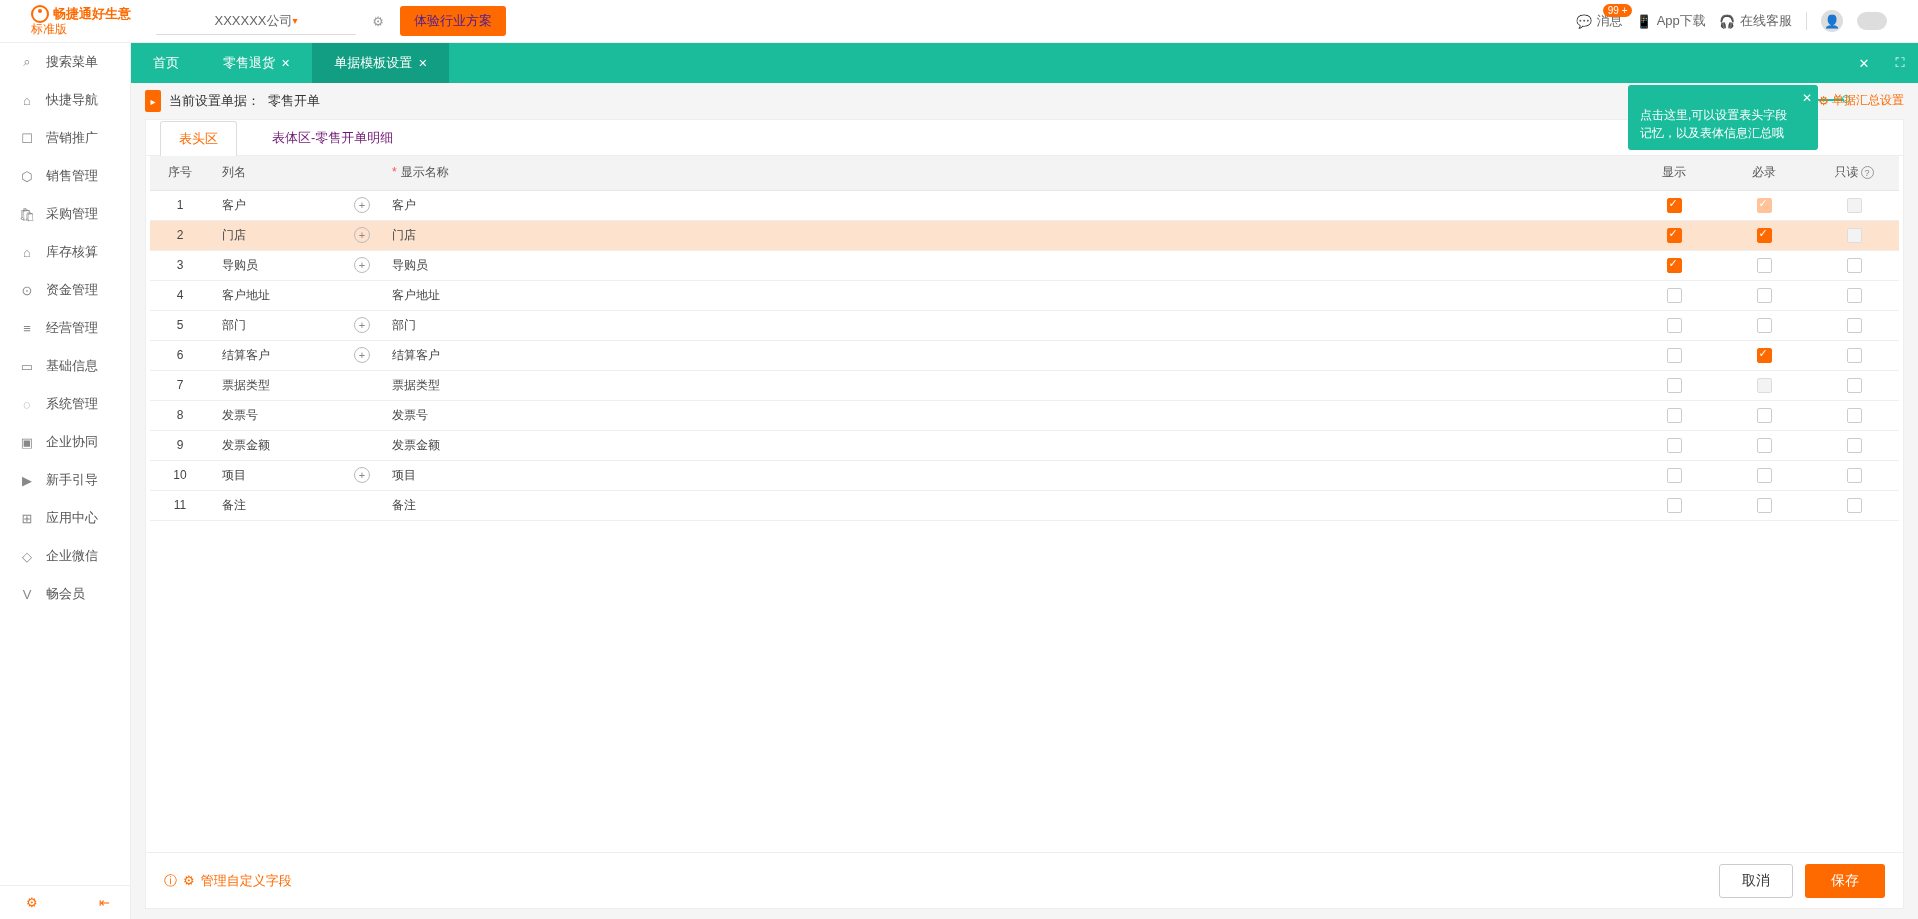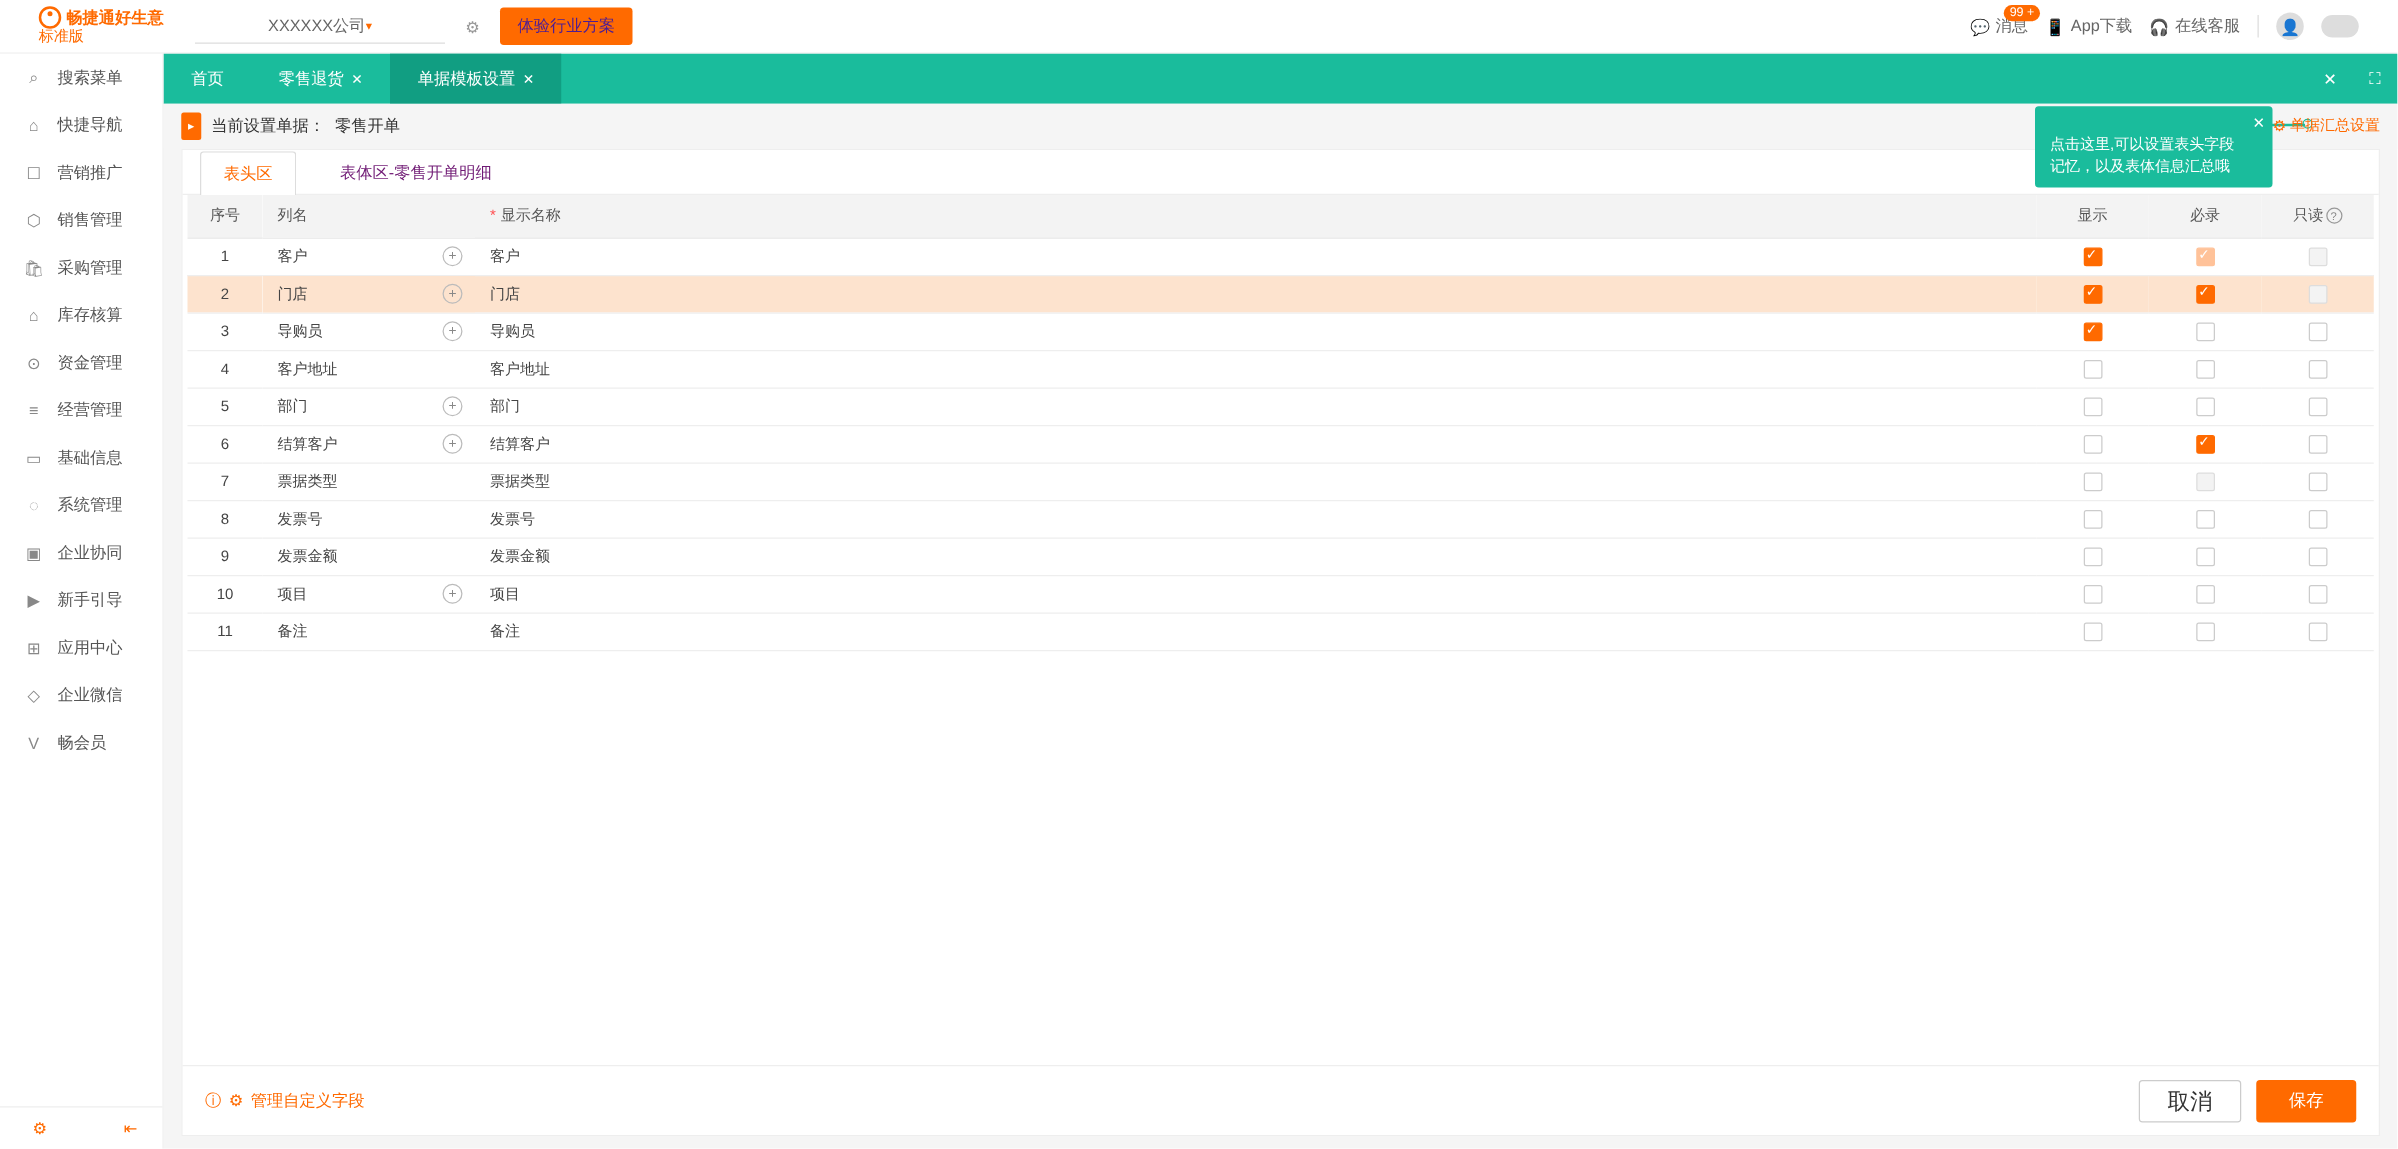--- a/index.html
+++ b/index.html
@@ -9,21 +9,21 @@
 .logo-wrap{width:115px;display:flex;flex-direction:column;align-items:flex-start;margin-right:10px}
 .logo-row{display:flex;align-items:center;gap:4px}
 .logo-ico{width:18px;height:18px;border:2px solid #ff6a00;border-radius:50%;position:relative}
 .logo-ico::after{content:"";position:absolute;top:2px;left:5px;width:4px;height:4px;border-radius:50%;background:#ff6a00}
 .logo-txt{color:#ff6a00;font-weight:600;font-size:13px}
 .logo-sub{color:#ff6a00;font-size:12px;margin-top:-2px}
 .company-dd{width:200px;height:28px;border:none;border-bottom:1px solid #ddd;display:flex;align-items:center;justify-content:center;padding:0 4px;color:#666;cursor:pointer}
 .chev-down{color:#ff6a00;font-size:10px}
 .gear{width:28px;height:28px;display:flex;align-items:center;justify-content:center;color:#999;cursor:pointer;margin:0 8px}
 .btn-orange{background:#ff6a00;color:#4c1d95;border:none;height:30px;padding:0 14px;border-radius:3px;cursor:pointer;font-size:13px}
-.btn-default{background:#fff;color:#333;border:1px solid #ccc;height:34px;padding:0 22px;border-radius:3px;cursor:pointer;font-size:18px}
+.btn-default{background:#fff;color:#333;border:1px solid #ccc;height:34px;padding:0 22px;border-radius:3px;cursor:pointer;font-size:14px}
 .btn-primary{background:#ff6a00;color:#fff;border:none;height:34px;padding:0 26px;border-radius:3px;cursor:pointer;font-size:14px}
 .top-right{margin-left:auto;display:flex;align-items:center;gap:14px;color:#666}
 .tr-item{display:flex;align-items:center;gap:4px;cursor:pointer;position:relative}
 .badge{position:absolute;top:-8px;right:-10px;background:#ff6a00;color:#fff;font-size:10px;border-radius:8px;padding:1px 5px}
 .divider-v{width:1px;height:18px;background:#ddd}
 .avatar{width:22px;height:22px;border-radius:50%;background:#ddd;display:flex;align-items:center;justify-content:center;color:#fff}
 .name-pill{width:30px;height:18px;background:#ddd;border-radius:9px}
 .body{flex:1;display:flex;min-height:0}
 .sidebar{width:131px;background:#fff;border-right:1px solid #eee;display:flex;flex-direction:column}
 .side-list{flex:1}

